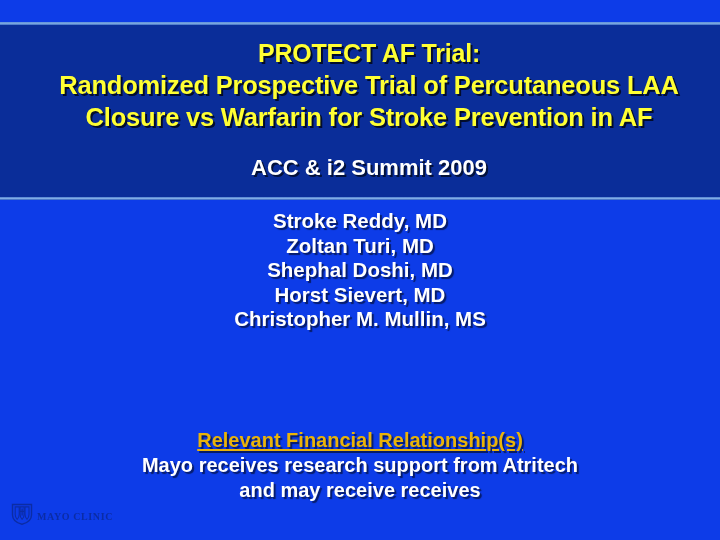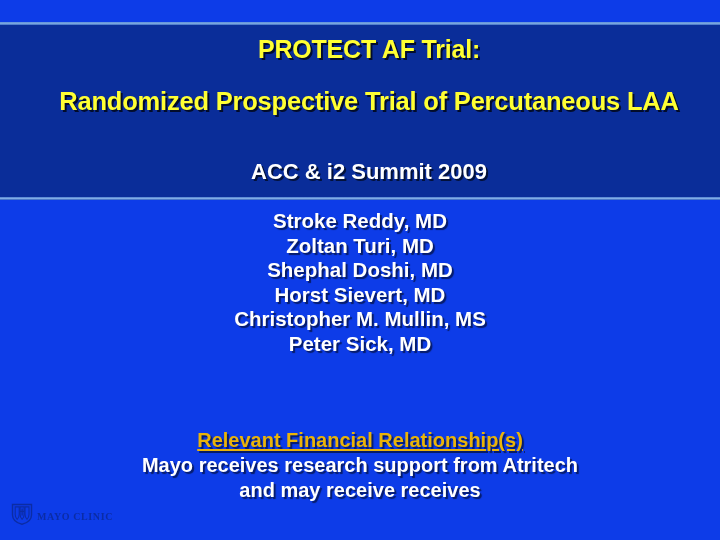--- a/index.html
+++ b/index.html
@@ -41,21 +41,20 @@
     position: absolute;
     left: 0; top: 25px;
     width: 720px;
     height: 172px;
     background: #0a2d99;
     display: flex;
     flex-direction: column;
     align-items: center;
     justify-content: center;
     padding: 0 6px 2px 24px;
-    gap: 20px;
   }
   .title-rule {
     position: absolute;
     left: 0; top: 197px;
     width: 720px;
     height: 3px;
     background: linear-gradient(to bottom, #4f7fd0 0%, #81abe4 50%, #2f5fbc 100%);
   }
 
   .title-line {
@@ -158,33 +157,33 @@
 <body>
 
 <div class="slide">
 
   <div class="top-strip"></div>
   <div class="top-rule"></div>
 
   <div class="title-band">
     <div class="title-line l1">PROTECT AF Trial:</div>
     <div class="title-line l2">Randomized Prospective Trial of Percutaneous LAA</div>
+    <div class="title-line l3">Closure vs Warfarin for Stroke Prevention in AF</div>
     <div class="subtitle-line">ACC &amp; i2 Summit 2009</div>
   </div>
   <div class="title-rule"></div>
 
   <div class="body-area">
 
     <div class="authors">
       <div class="author">Stroke Reddy, MD</div>
       <div class="author">Zoltan Turi, MD</div>
       <div class="author">Shephal Doshi, MD</div>
       <div class="author">Horst Sievert, MD</div>
       <div class="author">Christopher M. Mullin, MS</div>
-      <div class="author">Peter Sick, MD</div>
     </div>
 
     <div class="disclosure">
       <div class="disclosure-heading">Relevant Financial Relationship(s)</div>
       <div class="disclosure-line">Mayo receives research support from Atritech</div>
       <div class="disclosure-line">and may receive receives</div>
     </div>
 
   </div>
 

